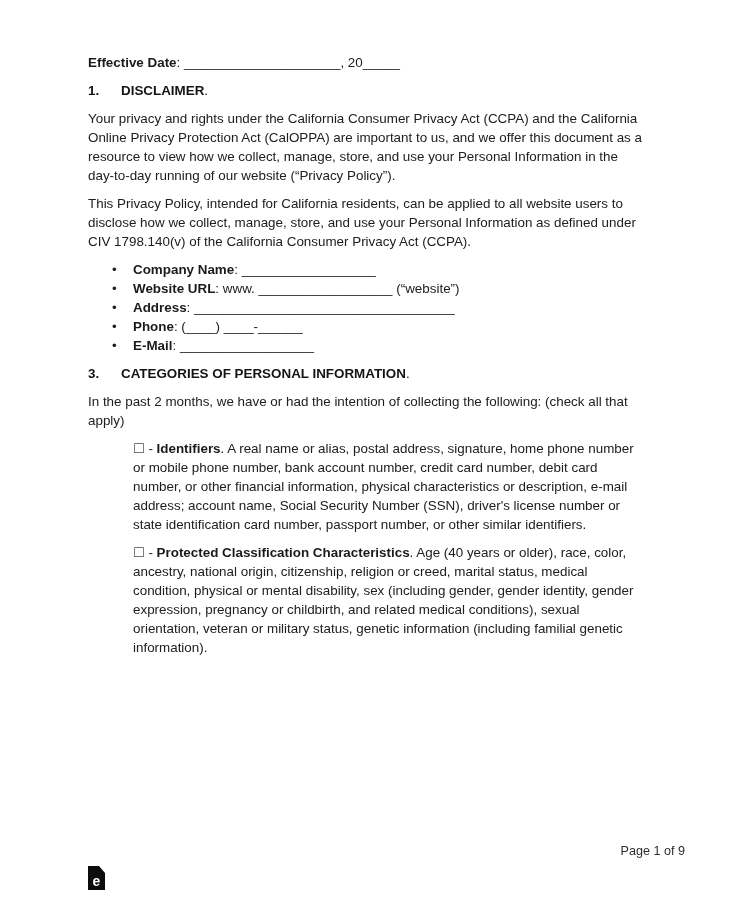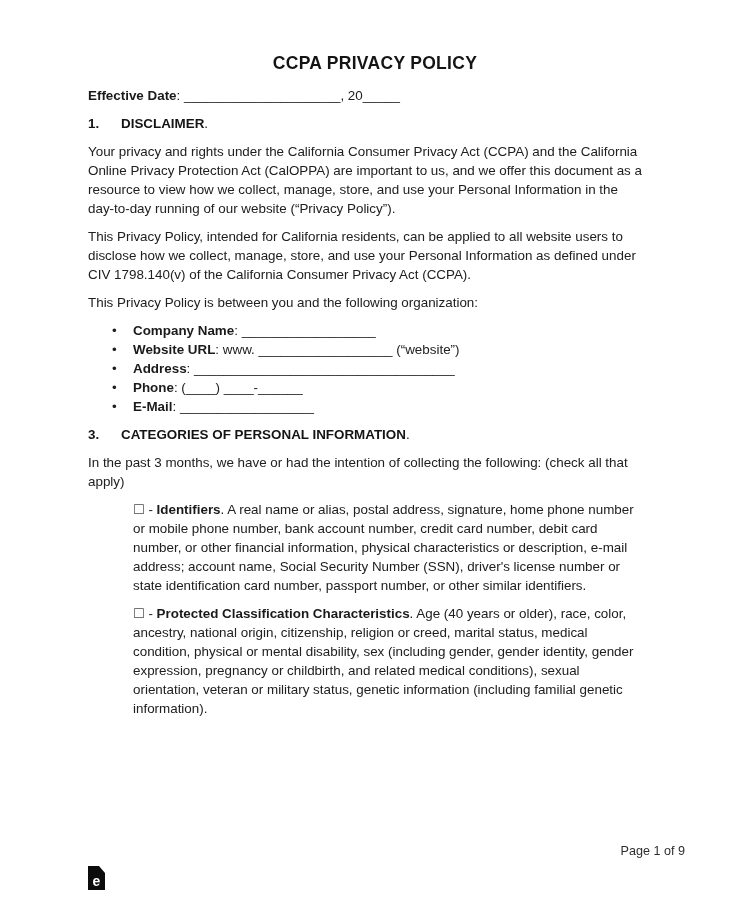--- a/index.html
+++ b/index.html
@@ -68,32 +68,30 @@
     font-size: 12.6px;
     line-height: 17px;
     color: #2e2e2e;
   }
 </style>
 </head>
 <body>
 
 <div class="content">
 
-  <div class="title">CCPA PRIVACY POLICY</div>
 
   <p><b>Effective Date</b><span>: _____________________, 20_____</span></p>
 
   <div class="hd"><span class="num">1.</span><span>DISCLAIMER</span><span class="tail">.</span></div>
 
   <p>Your privacy and rights under the California Consumer Privacy Act (CCPA) and the California Online Privacy Protection Act (CalOPPA) are important to us, and we offer this document as a resource to view how we collect, manage, store, and use your Personal Information in the day-to-day running of our website (“Privacy Policy”).</p>
 
   <p>This Privacy Policy, intended for California residents, can be applied to all website users to disclose how we collect, manage, store, and use your Personal Information as defined under CIV 1798.140(v) of the California Consumer Privacy Act (CCPA).</p>
 
 
-  <p>This Privacy Policy is between you and the following organization:</p>
 
   <div class="para">
     <div class="brow">
       <span class="bmark">•</span>
       <span class="btext"><b>Company Name</b><span>: __________________</span></span>
     </div>
     <div class="brow">
       <span class="bmark">•</span>
       <span class="btext"><b>Website URL</b><span>: www. __________________ (“website”)</span></span>
     </div>
@@ -107,21 +105,21 @@
     </div>
     <div class="brow">
       <span class="bmark">•</span>
       <span class="btext"><b>E-Mail</b><span>: __________________</span></span>
     </div>
   </div>
 
 
   <div class="hd"><span class="num">3.</span><span>CATEGORIES OF PERSONAL INFORMATION</span><span class="tail">.</span></div>
 
-  <p>In the past 3 months, we have or had the intention of collecting the following: (check all that apply)</p>
+  <p>In the past 2 months, we have or had the intention of collecting the following: (check all that apply)</p>
 
   <p class="indent cbpara"><span class="cb">☐</span><span> - </span><b>Identifiers</b><span>. A real name or alias, postal address, signature, home phone number or mobile phone number, bank account number, credit card number, debit card number, or other financial information, physical characteristics or description, e-mail address; account name, Social Security Number (SSN), driver's license number or state identification card number, passport number, or other similar identifiers.</span></p>
 
   <p class="indent cbpara"><span class="cb">☐</span><span> - </span><b>Protected Classification Characteristics</b><span>. Age (40 years or older), race, color, ancestry, national origin, citizenship, religion or creed, marital status, medical condition, physical or mental disability, sex (including gender, gender identity, gender expression, pregnancy or childbirth, and related medical conditions), sexual orientation, veteran or military status, genetic information (including familial genetic information).</span></p>
 
 </div>
 
 <div class="footer-logo">
   <span class="ltr">e</span>
 </div>

